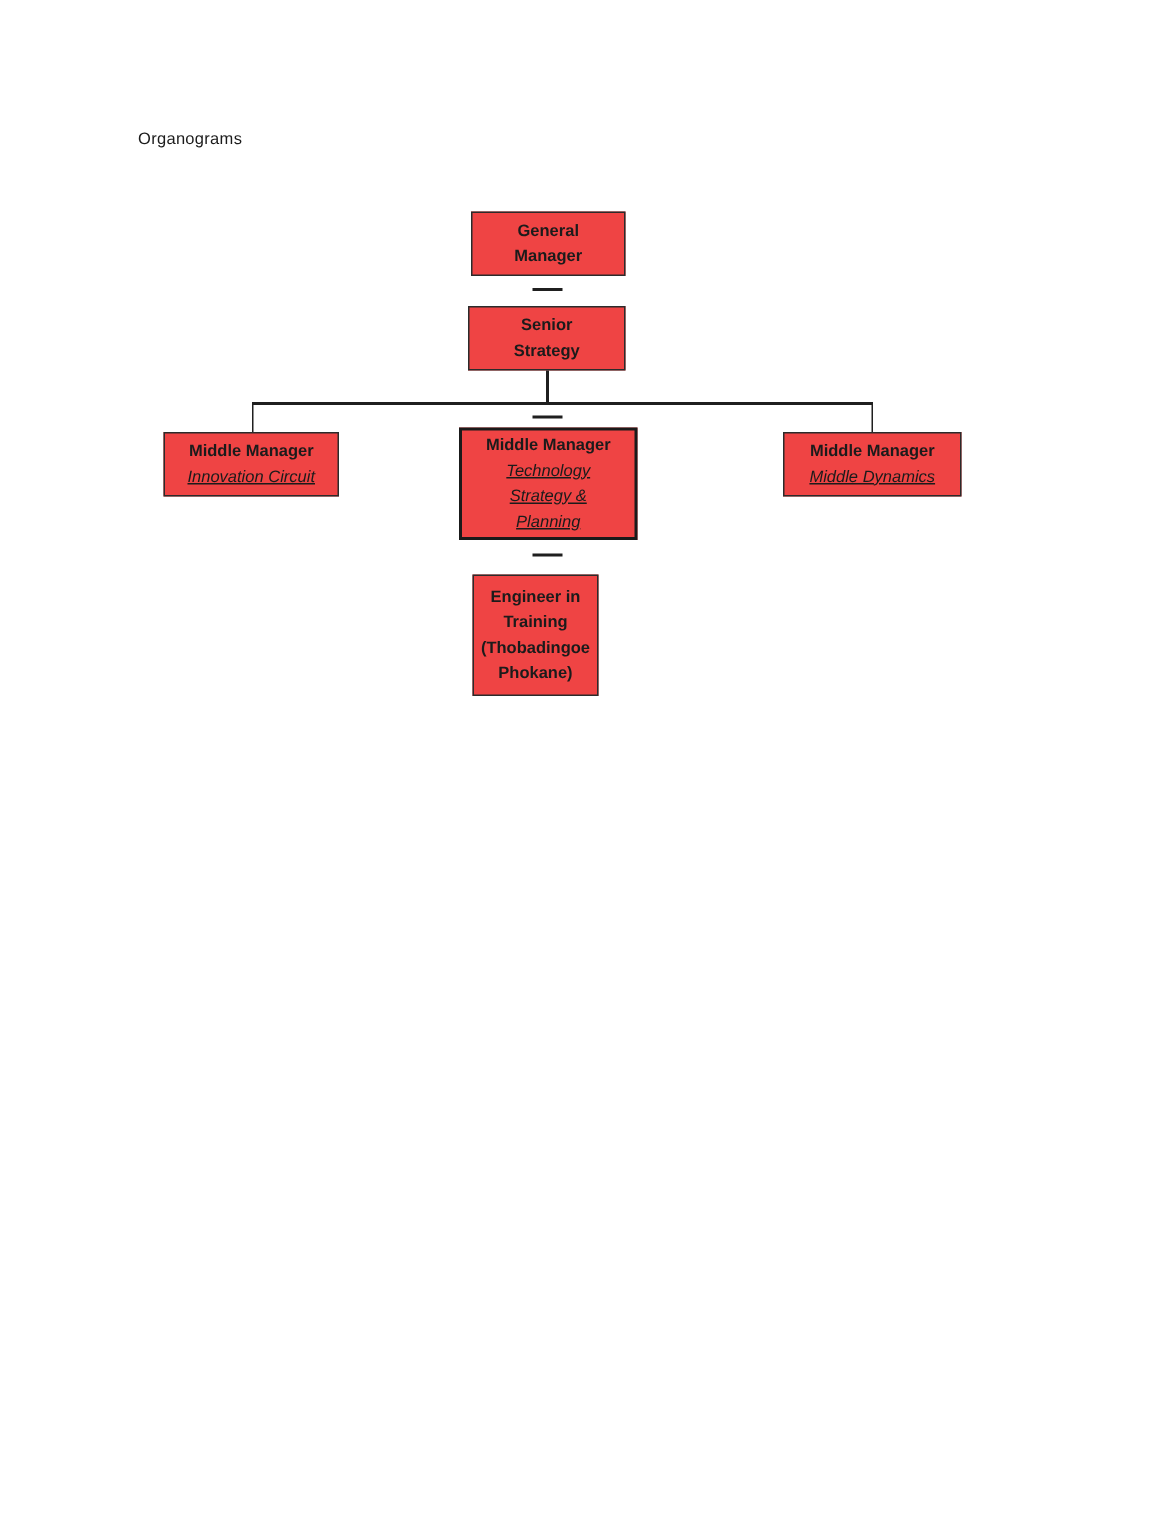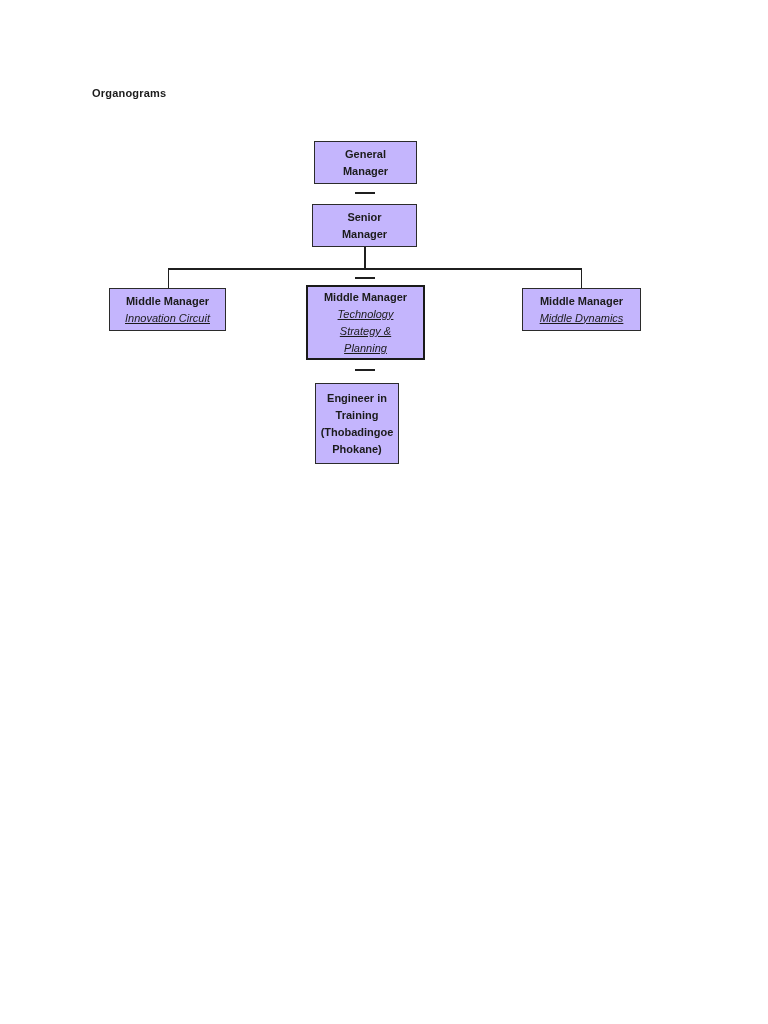--- a/index.html
+++ b/index.html
@@ -11,27 +11,27 @@
   .page {
     position: relative;
     width: 768px; height: 1024px;
     background: #ffffff;
     overflow: hidden;
   }
   .doc-heading {
     position: absolute;
     left: 92px; top: 87px;
     font-size: 11px;
-    font-weight: 700;
+    font-weight: 400;
     color: #1b1b1b;
     letter-spacing: 0.2px;
   }
   .org-node {
     position: absolute;
-    background: #c4b5fd;
+    background: #ef4444;
     border: 1px solid #2b2b2b;
     display: flex;
     flex-direction: column;
     align-items: center;
     justify-content: center;
     text-align: center;
     color: #1b1b1b;
     padding: 2px 3px;
   }
   .org-node .node-title {
@@ -77,21 +77,21 @@
 
   <div class="org-node node-general">
     <span class="node-title">General
 Manager</span>
   </div>
 
   <div class="connector conn-dash-gm-sm"></div>
 
   <div class="org-node node-senior">
     <span class="node-title">Senior
-Manager</span>
+Strategy</span>
   </div>
 
   <div class="connector conn-v-senior"></div>
   <div class="connector conn-h-main"></div>
   <div class="connector conn-v-left"></div>
   <div class="connector conn-v-right"></div>
   <div class="connector conn-dash-center"></div>
 
   <div class="org-node node-mm-left">
     <span class="node-title">Middle Manager</span>

